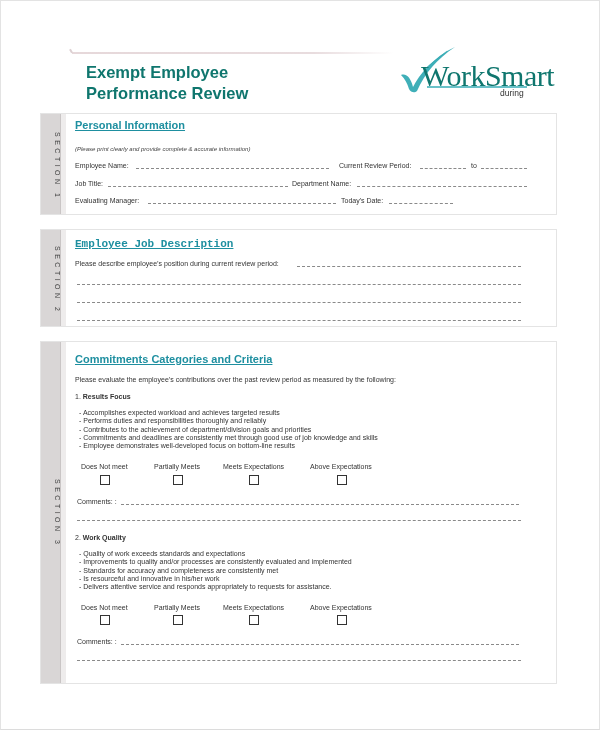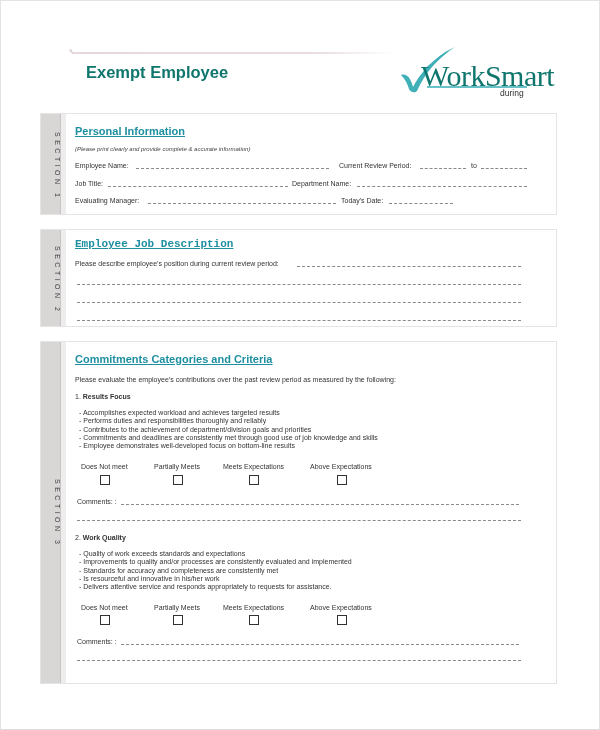--- a/index.html
+++ b/index.html
@@ -78,39 +78,40 @@
 </style>
 </head>
 <body>
 
 <div class="page-edge"></div>
 
 <div class="top-rule"></div>
 
 <div class="title">
   <div>Exempt Employee</div>
+  <div>Performance Review</div>
 </div>
 
 <div class="logo">
   <svg class="logo-swoosh" width="70" height="50" viewBox="0 0 70 50">
     <path d="M4 30 C10 28, 14 34, 16 42 C22 30, 36 12, 58 2 C40 14, 28 28, 20 46 C18 48, 14 48, 12 44 C10 38, 8 34, 4 30 Z" fill="#2aa6b0" opacity="0.9"></path>
     <path d="M30 22 L50 6" stroke="#2aa6b0" stroke-width="1" opacity="0.5"></path>
   </svg>
   <div class="logo-text">
     <span class="big">Work</span><span class="big">Smart</span>
   </div>
   <div style="position:absolute;left:30px;top:41px;width:100px;height:2px;background:#2aa6b0;opacity:0.7;"></div>
   <div class="logo-sub">during</div>
 </div>
 
 <div class="section" style="top:113px;height:102px;">
   <div class="sec-tab"></div>
   <div class="sec-label" style="top:18px;">SECTION 1</div>
   <div class="sec-body">
-    <div class="sec-heading" style="top:11px;">Personal Information</div>
+    <div class="sec-heading" style="top:5px;">Personal Information</div>
     <div class="txt italic" style="left:0;top:31px;">(Please print clearly and provide complete &amp; accurate information)</div>
 
     <div class="txt" style="left:0;top:47px;">Employee Name:</div>
     <div class="blank" style="left:61px;top:54px;width:193px;"></div>
     <div class="txt" style="left:264px;top:47px;">Current Review Period:</div>
     <div class="blank" style="left:345px;top:54px;width:46px;"></div>
     <div class="txt" style="left:396px;top:47px;">to</div>
     <div class="blank" style="left:406px;top:54px;width:46px;"></div>
 
     <div class="txt" style="left:0;top:65px;">Job Title:</div>

